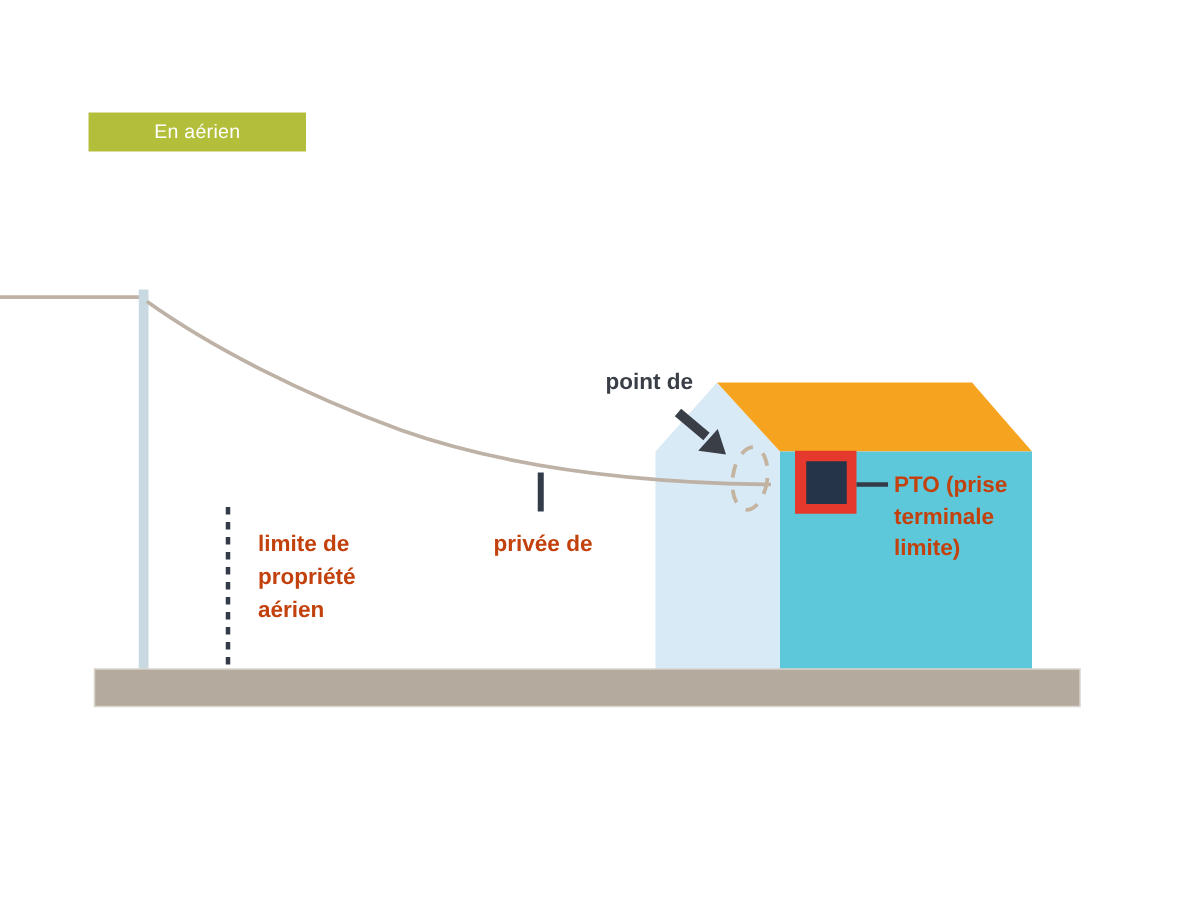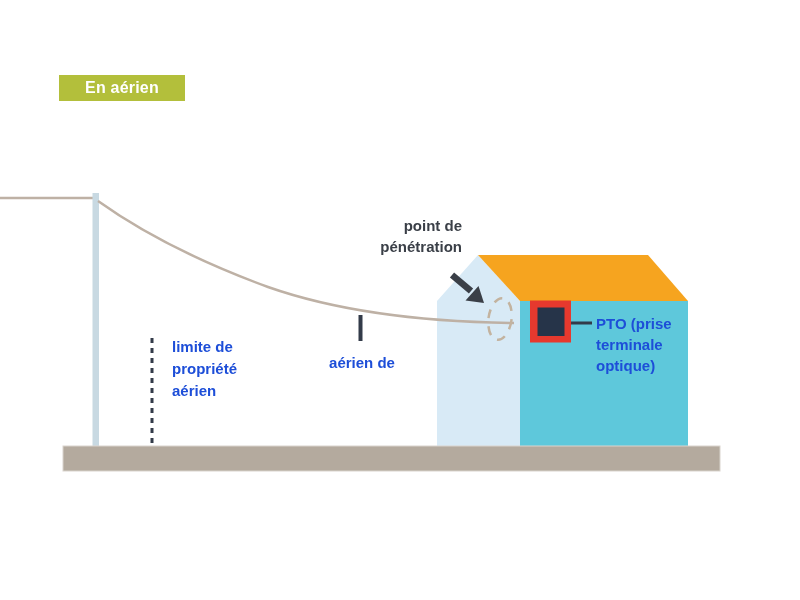--- a/index.html
+++ b/index.html
@@ -7,45 +7,45 @@
     position: relative;
     width: 800px;
     height: 600px;
     background: #ffffff;
     overflow: hidden;
     font-family: "Liberation Sans", sans-serif;
   }
   .badge {
     position: absolute;
     left: 59px; top: 75px;
-    width: 126px; height: 26px;
+    width: 145px; height: 26px;
     background: #b3bf3b;
     color: #ffffff;
-    font-size: 16px;
-    font-weight: bold;
+    font-size: 13px;
+    font-weight: normal;
     line-height: 26px;
     text-align: center;
     letter-spacing: 0.2px;
   }
   .diagram-svg {
     position: absolute;
     left: 0; top: 0;
     width: 800px; height: 600px;
   }
   .label {
     position: absolute;
     font-weight: bold;
     font-size: 15px;
     line-height: 21px;
-    color: #1d4ed8;
+    color: #c2410c;
     white-space: nowrap;
   }
   .label span { display: block; }
-  .label-point      { left: 352px; top: 215px; width: 110px; text-align: right; color: #3a3f47; }
-  .label-limite     { left: 172px; top: 336px; line-height: 22px; }
+  .label-point      { left: 352px; top: 244px; width: 110px; text-align: right; color: #3a3f47; }
+  .label-limite     { left: 172px; top: 352px; line-height: 22px; }
   .label-cable      { left: 282px; top: 352px; width: 160px; text-align: center; }
   .label-pto        { left: 596px; top: 313px; }
 </style>
 </head>
 <body>
 
 <div class="stage">
 
   <div class="badge">En aérien</div>
 
@@ -77,32 +77,31 @@
     <rect x="530" y="300.5" width="41" height="42" fill="#e6392e"></rect>
     <rect x="537.5" y="307.5" width="27" height="28.5" fill="#263449"></rect>
 
     <line x1="571" y1="323" x2="592" y2="323" stroke-width="3" stroke="#333b49"></line>
 
     <rect x="63" y="446" width="657" height="25" stroke-width="1" stroke="#d9d4cd" fill="#b4aa9e"></rect>
   </svg>
 
   <div class="label label-point">
     <span>point de</span>
-    <span>pénétration</span>
   </div>
 
   <div class="label label-limite">
     <span>limite de</span>
     <span>propriété</span>
     <span>aérien</span>
   </div>
 
   <div class="label label-cable">
-    <span>aérien de</span>
+    <span>privée de</span>
   </div>
 
   <div class="label label-pto">
     <span>PTO (prise</span>
     <span>terminale</span>
-    <span>optique)</span>
+    <span>limite)</span>
   </div>
 
 </div>
 
 </body></html>

